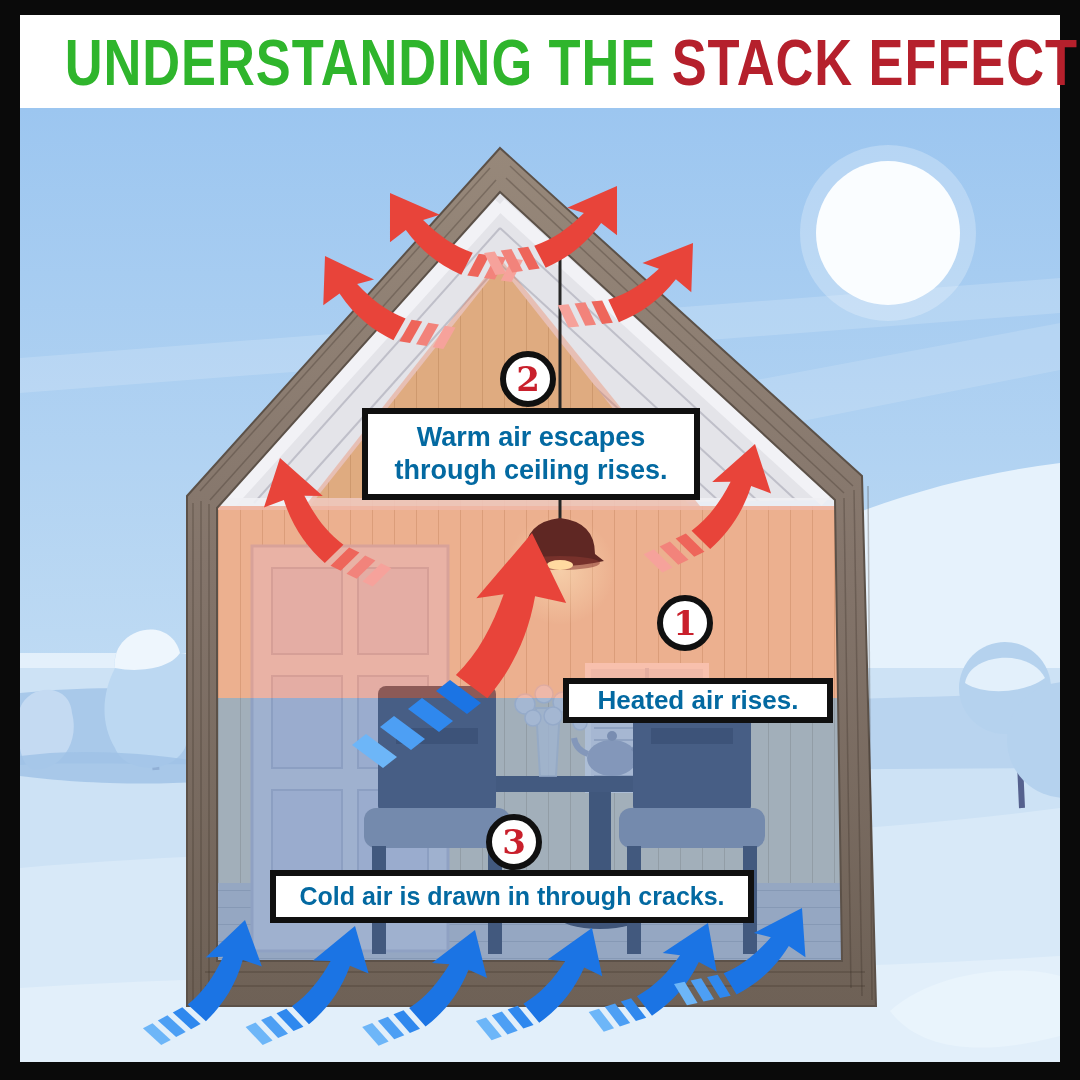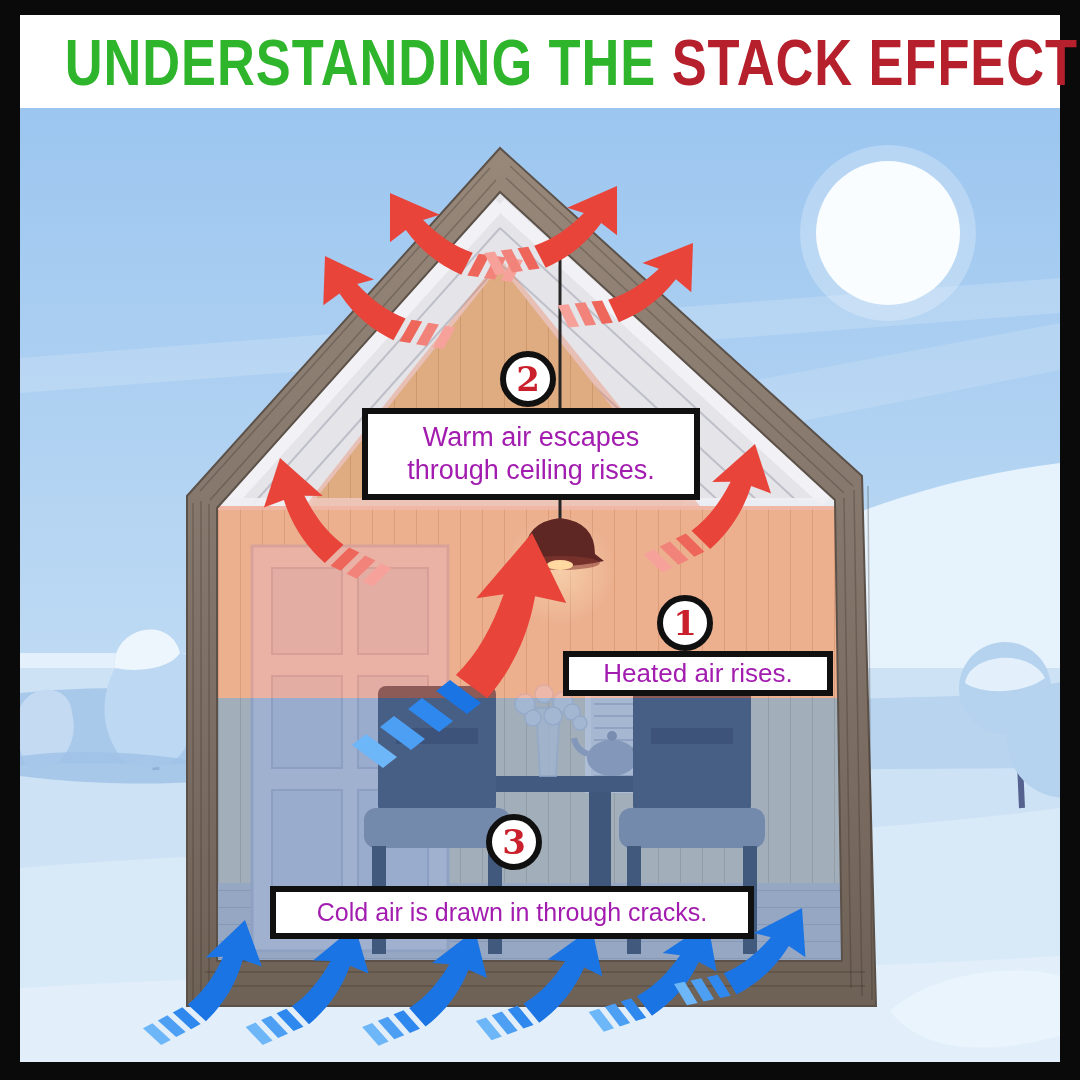--- a/index.html
+++ b/index.html
@@ -31,28 +31,28 @@
     background:#ffffff;box-sizing:border-box;display:flex;align-items:center;justify-content:center;
     z-index:6;
   }
   .num-circle span{
     font-family:"DejaVu Serif",serif;font-weight:bold;font-size:34px;line-height:1;
     color:var(--num_red,#c9202c);
   }
   .callout{
     position:absolute;background:#ffffff;border:6px solid #101010;box-sizing:border-box;
     display:flex;flex-direction:column;align-items:center;justify-content:center;
-    color:#a21caf;font-weight:normal;text-align:center;z-index:5;overflow:hidden;
+    color:#0369a1;font-weight:bold;text-align:center;z-index:5;overflow:hidden;
   }
   .callout .line{white-space:nowrap;line-height:1.22;}
   #callout-2{left:342px;top:300px;width:338px;height:92px;font-size:27px;}
   #circle-2{left:480px;top:243px;}
-  #callout-1{left:543px;top:543px;width:270px;height:45px;font-size:26px;}
+  #callout-1{left:543px;top:570px;width:270px;height:45px;font-size:26px;}
   #circle-1{left:637px;top:487px;}
-  #callout-3{left:250px;top:762px;width:484px;height:53px;font-size:25px;margin-top:16px;}
+  #callout-3{left:250px;top:762px;width:484px;height:53px;font-size:25px;}
   #circle-3{left:466px;top:706px;}
   
   .ar-body{fill:var(--arrow_warm,#e8443a);}
   .ar-s1{fill:#ee655a;} .ar-s2{fill:#f2837b;} .ar-s3{fill:#f6a29b;}
   .ab-body{fill:var(--arrow_cold,#1b74e4);}
   .ab-s1{fill:#2f88ee;} .ab-s2{fill:#4d9ff4;} .ab-s3{fill:#6db6f8;}
 </style>
 </head>
 <body>
 

